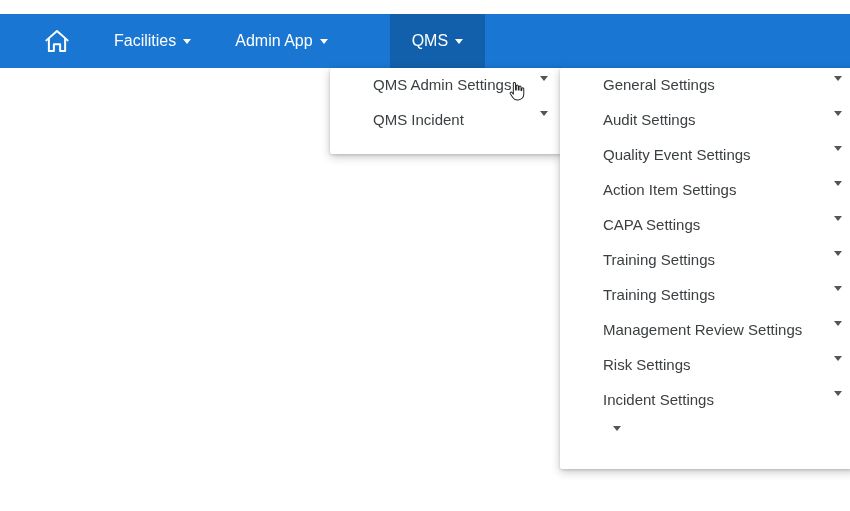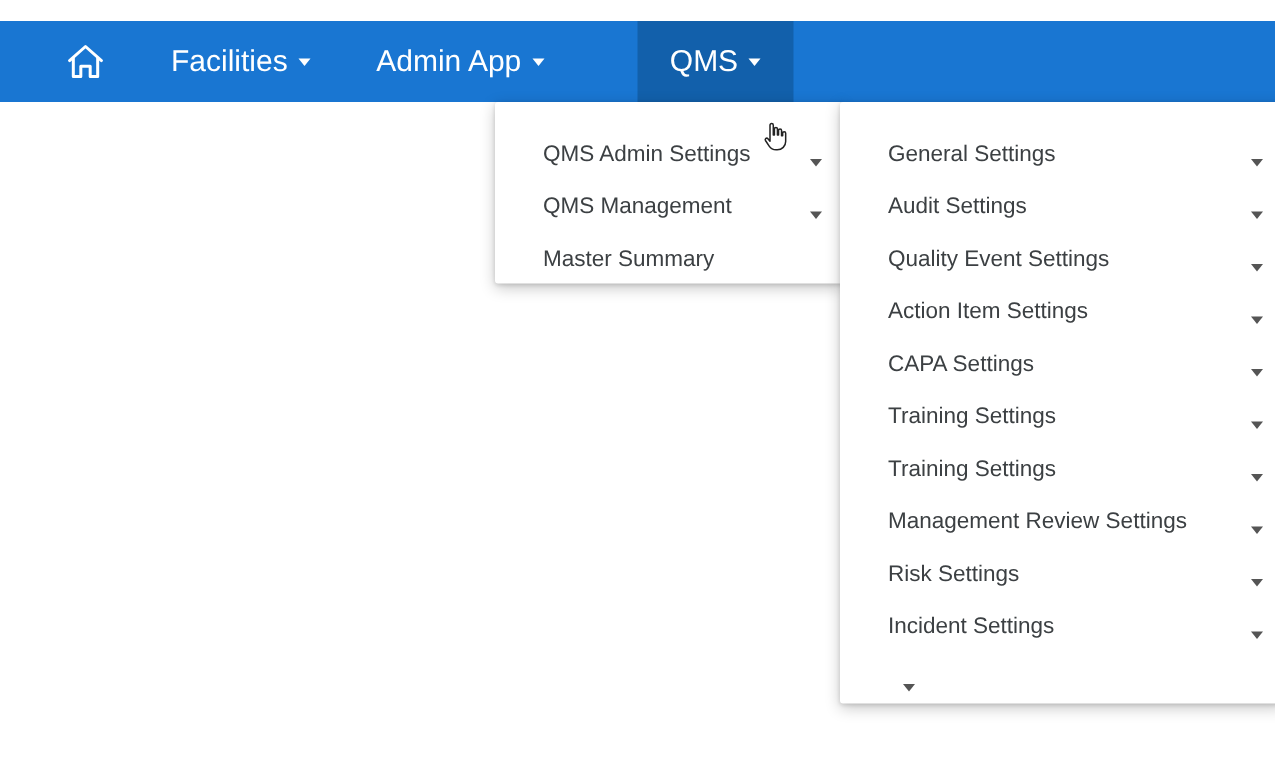--- a/index.html
+++ b/index.html
@@ -34,21 +34,21 @@
     justify-content: center;
     cursor: pointer;
   }
   .home-btn svg { width: 30px; height: 30px; }
   .nav-item {
     display: flex;
     align-items: center;
     gap: 7px;
     padding: 0 22px;
     color: var(--navbar-text);
-    font-size: 20px;
+    font-size: 16px;
     cursor: pointer;
     white-space: nowrap;
   }
   .nav-item.active { background: var(--navbar-active-bg); margin-left: 40px; }
   .caret {
     width: 0; height: 0;
     border-left: 4.5px solid transparent;
     border-right: 4.5px solid transparent;
     border-top: 5px solid #555;
     display: inline-block;
@@ -69,23 +69,23 @@
     width: 232px;
   }
   .panel-sub {
     top: 68px; left: 560px;
     width: 296px;
     z-index: 6;
   }
   .menu-item {
     height: 35px;
     display: flex;
-    align-items: flex-end;
+    align-items: flex-start;
     justify-content: space-between;
-    padding: 0 14px 0 32px;
+    padding: 0 14px 0 43px;
     font-size: 15px;
     color: var(--menu-text);
     cursor: pointer;
     white-space: nowrap;
   }
   .menu-item .caret { margin-left: 10px; flex: 0 0 auto; }
 
   
   .mouse-cursor {
     position: absolute;
@@ -121,25 +121,22 @@
     <span class="caret caret-white"></span>
   </div>
 </div>
 
 <div class="panel panel-qms">
   <div class="menu-item">
     <span>QMS Admin Settings</span>
     <span class="caret"></span>
   </div>
   <div class="menu-item">
-    <span>QMS Management</span>
+    <span>QMS Incident</span>
     <span class="caret"></span>
-  </div>
-  <div class="menu-item">
-    <span>Master Summary</span>
   </div>
 </div>
 
 <div class="panel panel-sub">
   <div class="menu-item">
     <span>General Settings</span>
     <span class="caret"></span>
   </div>
   <div class="menu-item">
     <span>Audit Settings</span>

